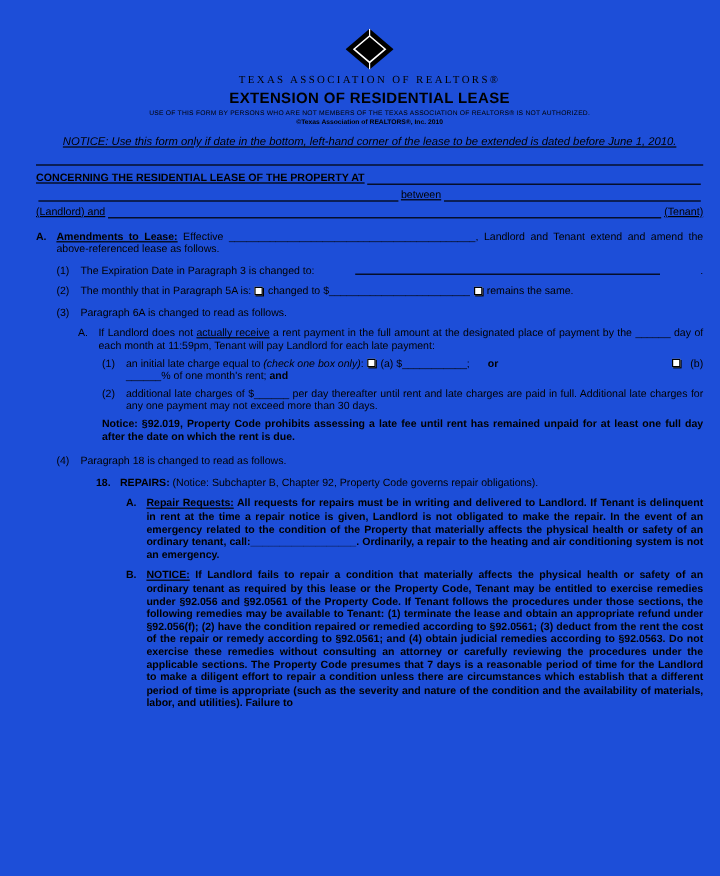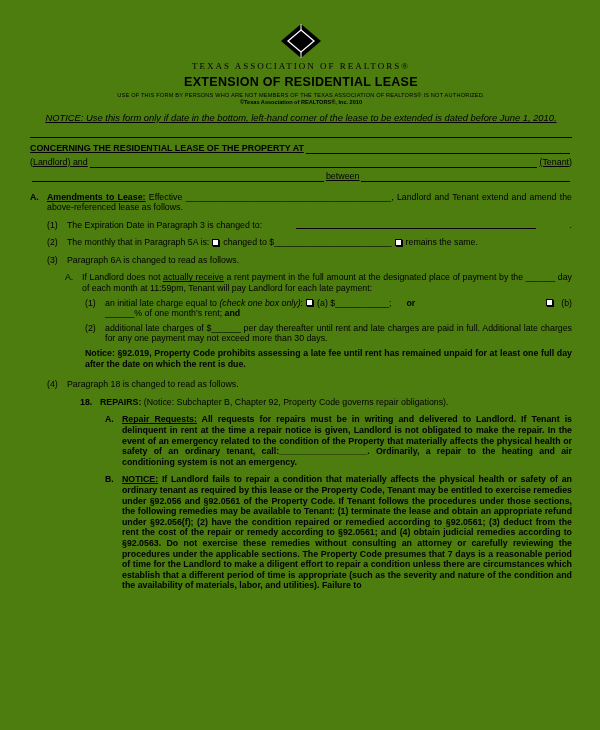--- a/index.html
+++ b/index.html
@@ -4,22 +4,22 @@
 <style>
   * { margin:0; padding:0; box-sizing:border-box; }
   body {
     background:#e9e7e2;
     font-family:"Liberation Sans", sans-serif;
     color:#000;
     -webkit-font-smoothing:antialiased;
   }
   .paper {
     width:600px; height:730px;
-    background:#4d7c0f;
-    padding:24px 28px 8px 30px;
+    background:#1d4ed8;
+    padding:24px 14px 8px 30px;
     overflow:hidden;
     position:relative;
   }
   .center { text-align:center; }
   .logo-wrap { display:flex; justify-content:center; }
   .org {
     font-family:"Liberation Serif", serif;
     font-size:9px; letter-spacing:2px; margin-top:3px;
   }
   .form-title { font-size:12.5px; font-weight:bold; letter-spacing:0.3px; margin-top:4px; }
@@ -86,28 +86,28 @@
   <div class="center top-notice">NOTICE: Use this form only if date in the bottom, left-hand corner of the lease to be extended is dated before June 1, 2010.</div>
 
   <div class="sep"></div>
 
   <div class="concern">
     <div class="hline">
       <span>CONCERNING THE RESIDENTIAL LEASE OF THE PROPERTY AT</span>
       <span class="fill"></span>
     </div>
     <div class="hline">
+      <span class="fill fill-l"></span>
+      <span class="reg">between</span>
+      <span class="fill"></span>
+    </div>
+    <div class="hline">
       <span class="reg">(Landlord) and</span>
       <span class="fill"></span>
       <span class="reg">(Tenant)</span>
-    </div>
-    <div class="hline">
-      <span class="fill fill-l"></span>
-      <span class="reg">between</span>
-      <span class="fill"></span>
     </div>
   </div>
 
   <div class="body">
 
     <div class="row">
       <span class="lbl b">A.</span>
       <div class="content">
         <span class="b u">Amendments to Lease:</span><span> Effective </span><span>__________________________________________</span><span>, Landlord and Tenant extend and amend the above-referenced lease as follows.</span>
       </div>

